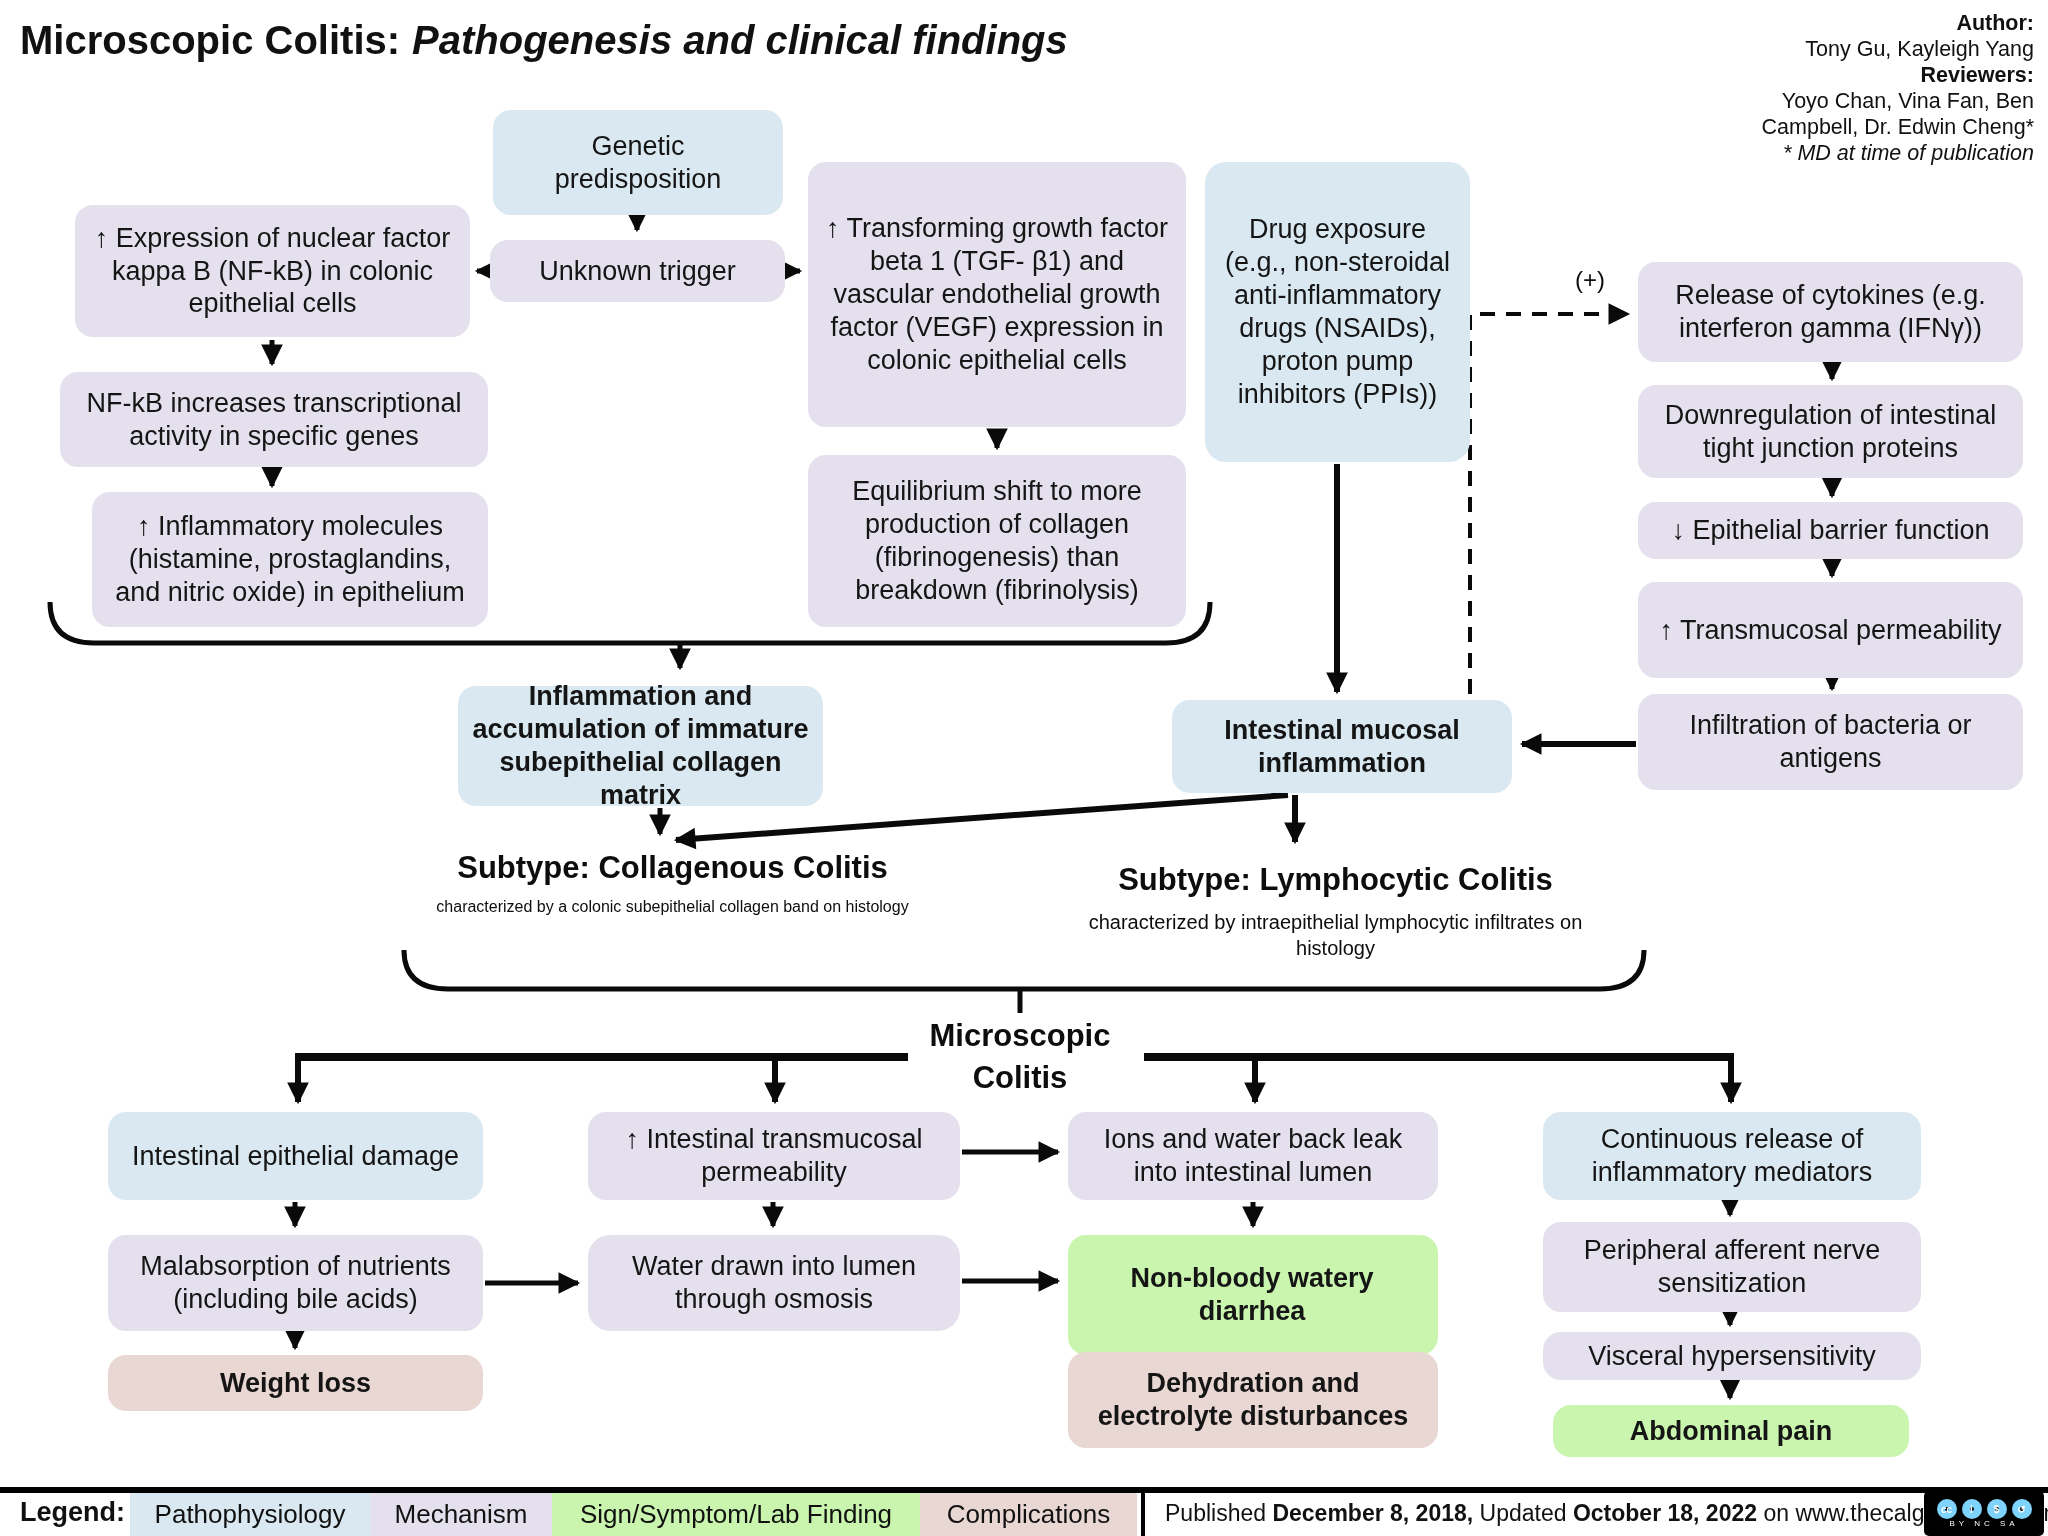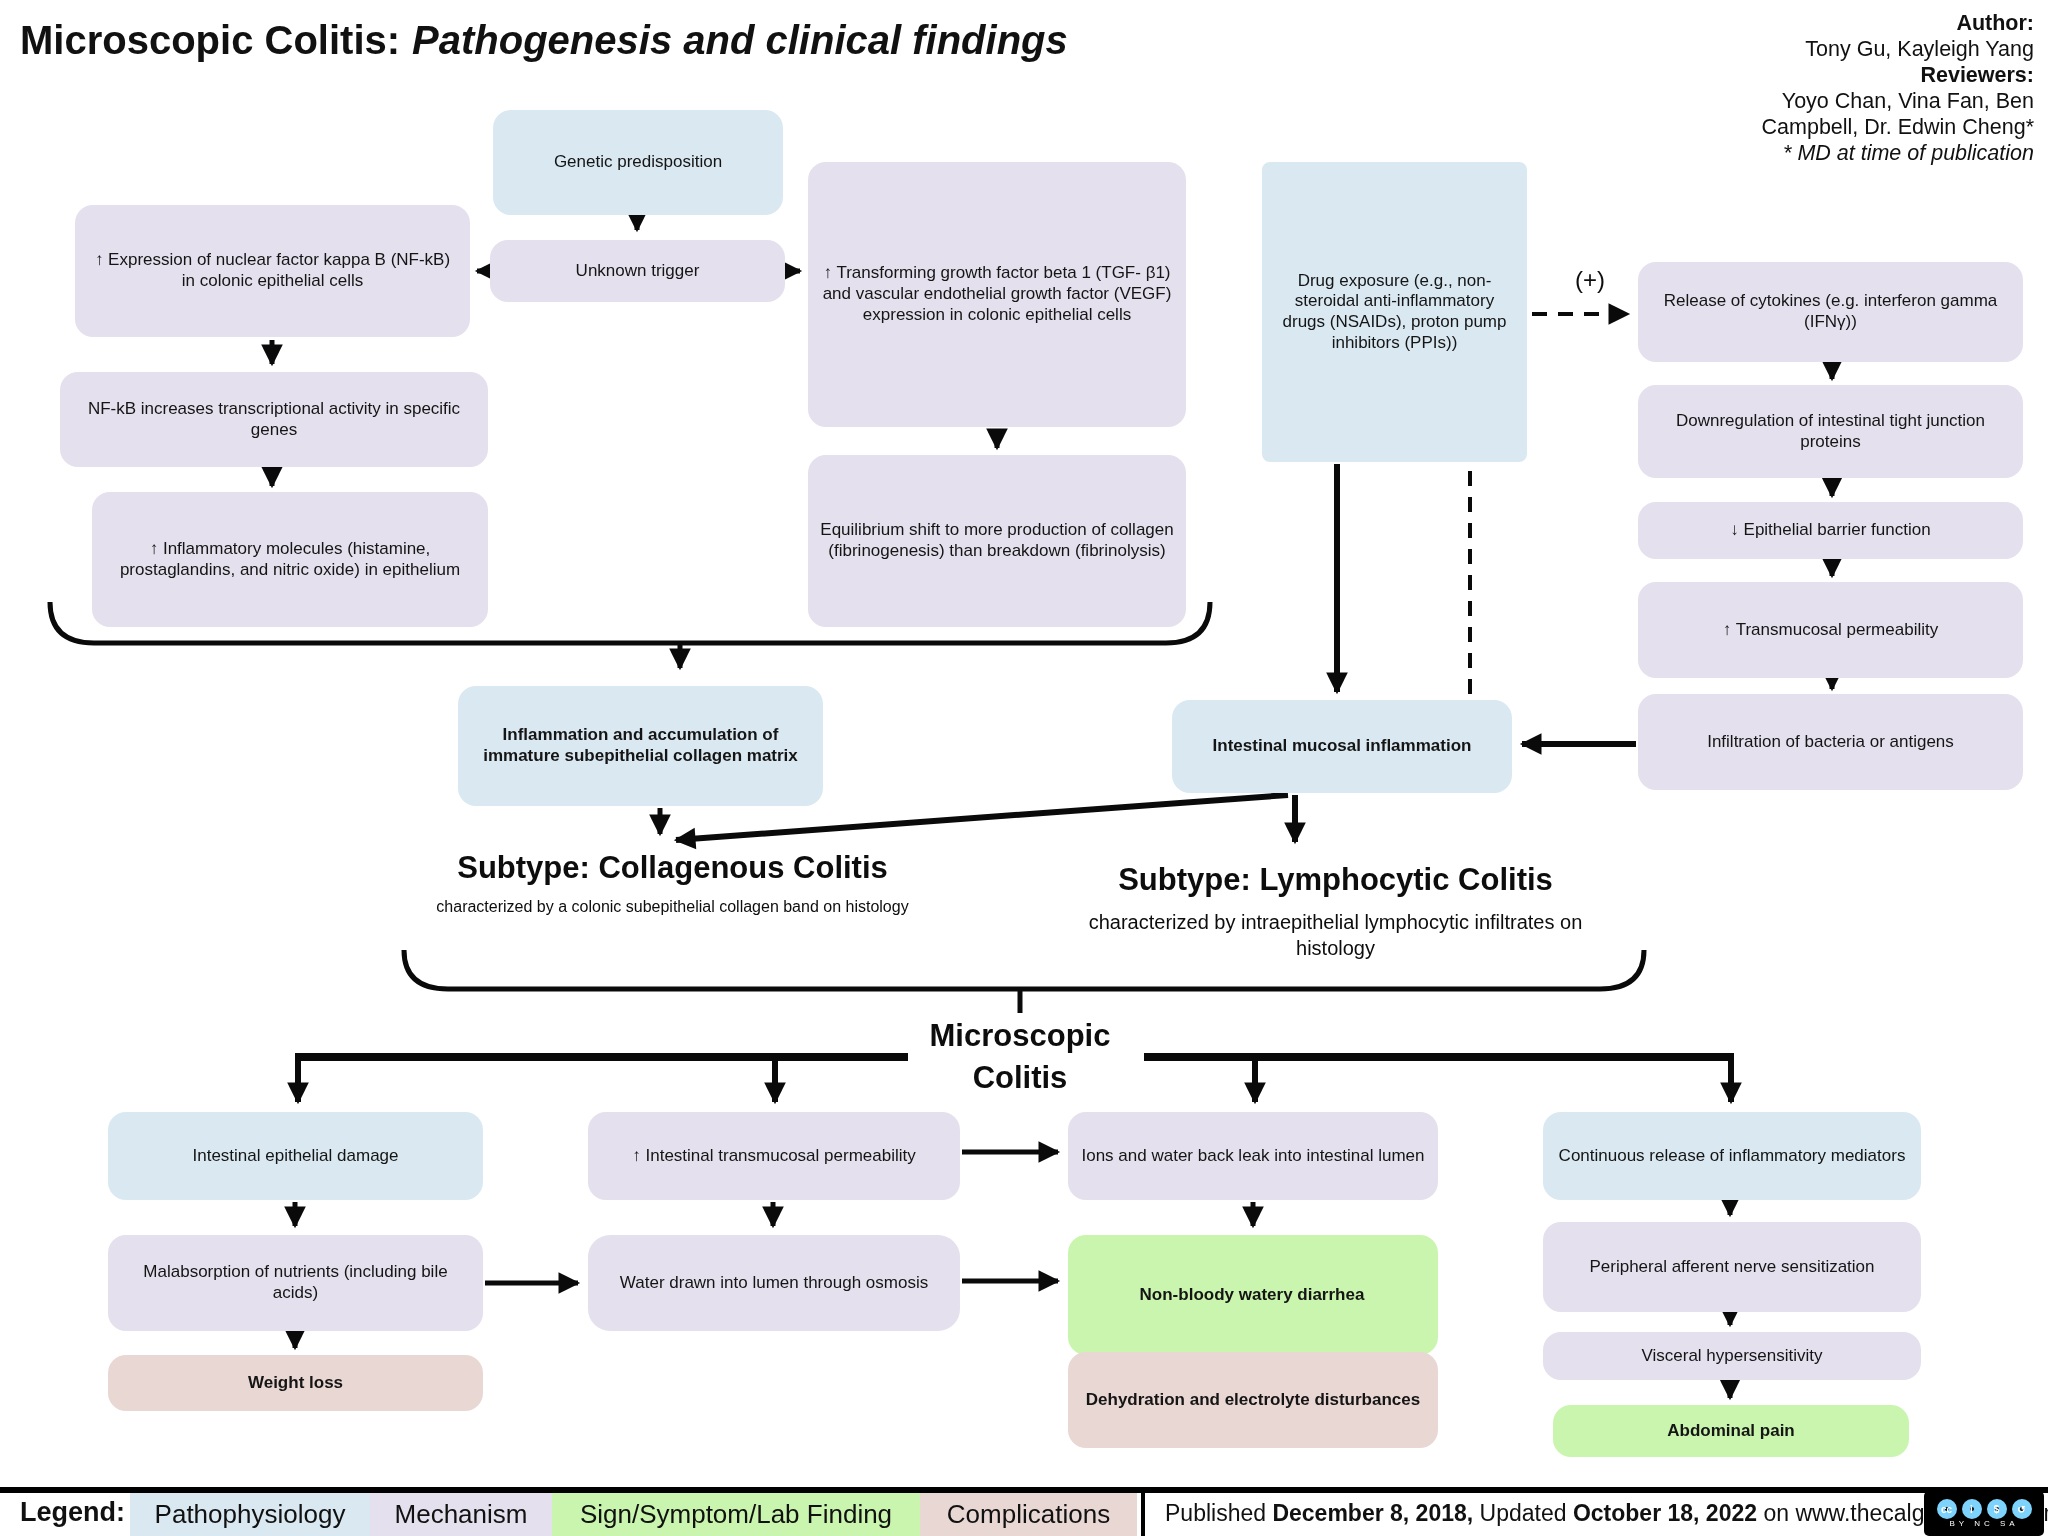--- a/index.html
+++ b/index.html
@@ -2,21 +2,21 @@
 <html><head>
 <meta charset="utf-8">
 <style>
   html,body{margin:0;padding:0;background:#ffffff;}
   #canvas{position:relative;width:2048px;height:1536px;background:#ffffff;overflow:hidden;
           font-family:"Liberation Sans", sans-serif;color:#111;}
   #arrows{position:absolute;left:0;top:0;width:2048px;height:1536px;}
   .ln{stroke:#0a0a0a;fill:none;}
   .box{position:absolute;display:flex;align-items:center;justify-content:center;
        text-align:center;border-radius:18px;padding:6px 12px;box-sizing:border-box;
-       font-size:17px;line-height:1.22;color:#151515;}
+       font-size:27px;line-height:1.22;color:#151515;}
   .blue{background:#d9e8f1;}
   .lav{background:#e4e0ed;}
   .green{background:#c9f5ae;}
   .pink{background:#e9d7d3;}
   .bold{font-weight:bold;}
   .freetext{position:absolute;text-align:center;color:#0d0d0d;}
   
   #title{position:absolute;left:20px;top:18px;font-size:40px;font-weight:bold;white-space:nowrap;}
   #title .sub{font-style:italic;margin-left:12px;}
   
@@ -25,21 +25,21 @@
   #credits .lbl{font-weight:bold;}
   #credits .note{font-style:italic;}
   
   #b-genetic{left:493px;top:110px;width:290px;height:105px;}
   #b-unknown{left:490px;top:240px;width:295px;height:62px;}
   #b-nfkb1{left:75px;top:205px;width:395px;height:132px;}
   #b-nfkb2{left:60px;top:372px;width:428px;height:95px;}
   #b-inflammol{left:92px;top:492px;width:396px;height:135px;}
   #b-tgf{left:808px;top:162px;width:378px;height:265px;}
   #b-equil{left:808px;top:455px;width:378px;height:172px;}
-  #b-drug{left:1262px;top:162px;width:265px;height:300px;border-radius:8px;}
+  #b-drug{left:1205px;top:162px;width:265px;height:300px;border-radius:21px;}
   #b-cytokines{left:1638px;top:262px;width:385px;height:100px;}
   #b-tight{left:1638px;top:385px;width:385px;height:93px;}
   #b-barrier{left:1638px;top:502px;width:385px;height:57px;}
   #b-transmuc{left:1638px;top:582px;width:385px;height:96px;}
   #b-infiltration{left:1638px;top:694px;width:385px;height:96px;}
   #b-matrix{left:458px;top:686px;width:365px;height:120px;}
   #b-mucosal{left:1172px;top:700px;width:340px;height:93px;}
   #t-col-title{left:395px;top:850px;width:555px;font-size:31px;font-weight:bold;}
   #t-col-cap{left:395px;top:897px;width:555px;font-size:16px;line-height:1.3;}
   #t-lym-title{left:1058px;top:862px;width:555px;font-size:31px;font-weight:bold;}

